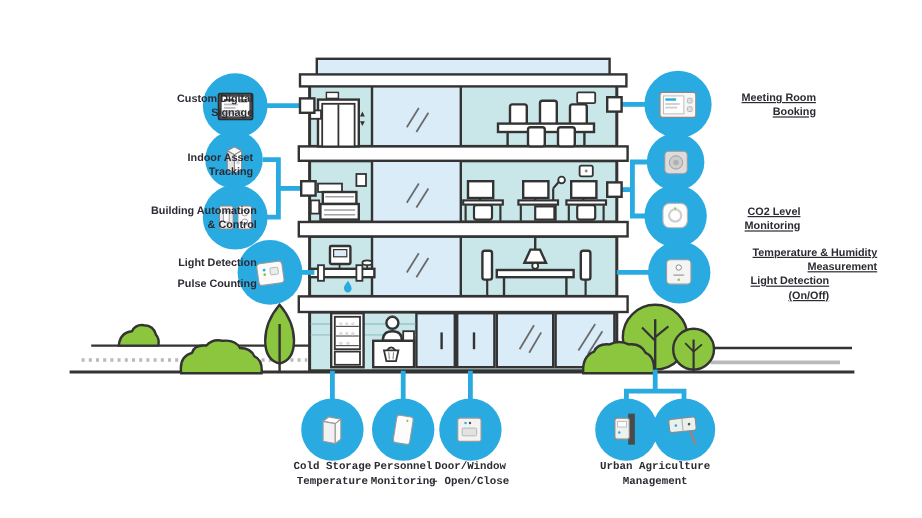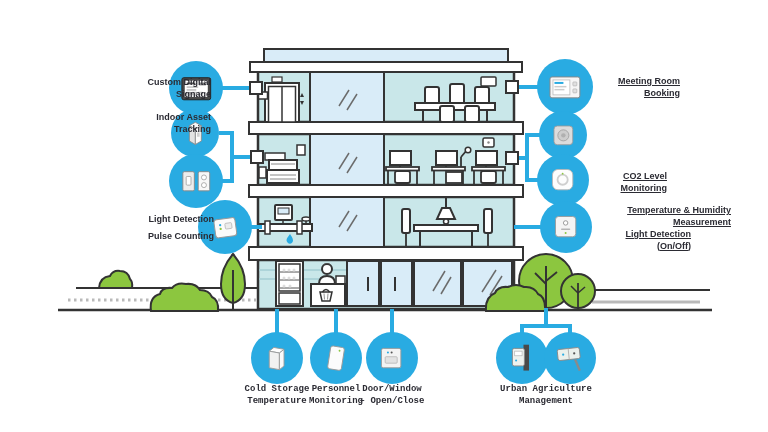--- a/index.html
+++ b/index.html
@@ -348,22 +348,24 @@
       <rect x="5" y="8" width="24" height="12" rx="2" fill="#eaf0ec" stroke="#8a8a8a"></rect>
       <line x1="17" y1="8" x2="17" y2="20" stroke="#b0b0b0"></line>
       <circle cx="11" cy="14" r="1.2" fill="#29abe2"></circle>
           <circle cx="23" cy="14" r="1.2" fill="#555"></circle>
     </g>
   </svg>
 </div>
 
 <div class="label l" style="right:604px;top:77px;width:90px">Custom Digital
 Signage</div>
-<div class="label l" style="right:604px;top:112px;width:80px">Indoor Asset
+<div class="label l" style="right:604px;top:126px;width:80px">Indoor Asset
 Tracking</div>
+<div class="label l" style="right:601px;top:170px;width:104px">Building Automation
+&amp; Control</div>
 <div class="label l" style="right:601px;top:214px;width:100px">Light Detection</div>
 <div class="label l" style="right:601px;top:231px;width:100px">Pulse Counting</div>
 
 <div class="label r" style="left:600px;top:76px;width:80px">Meeting Room
 Booking</div>
 <div class="label r" style="left:597px;top:171px;width:70px">CO2 Level
 Monitoring</div>
 <div class="label r" style="left:601px;top:205px;width:130px">Temperature &amp; Humidity
 Measurement</div>
 <div class="label r" style="left:601px;top:229px;width:90px">Light Detection

